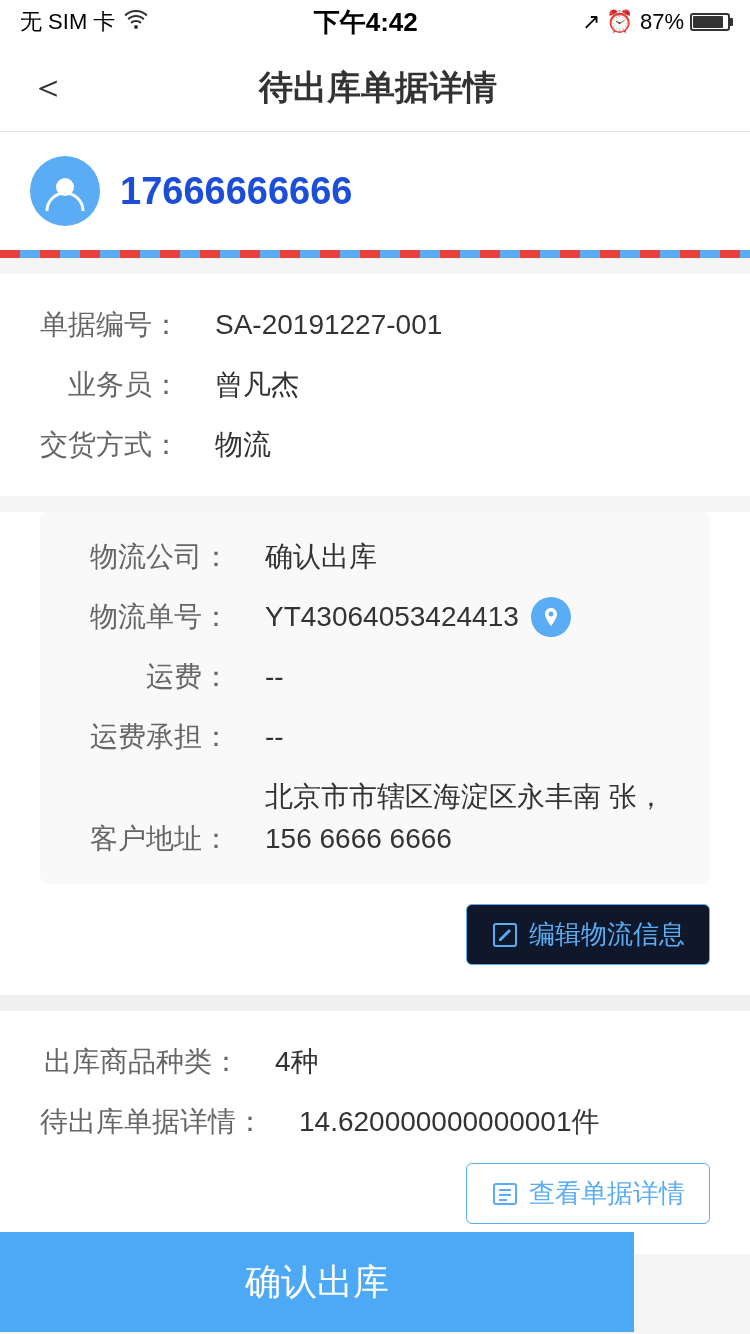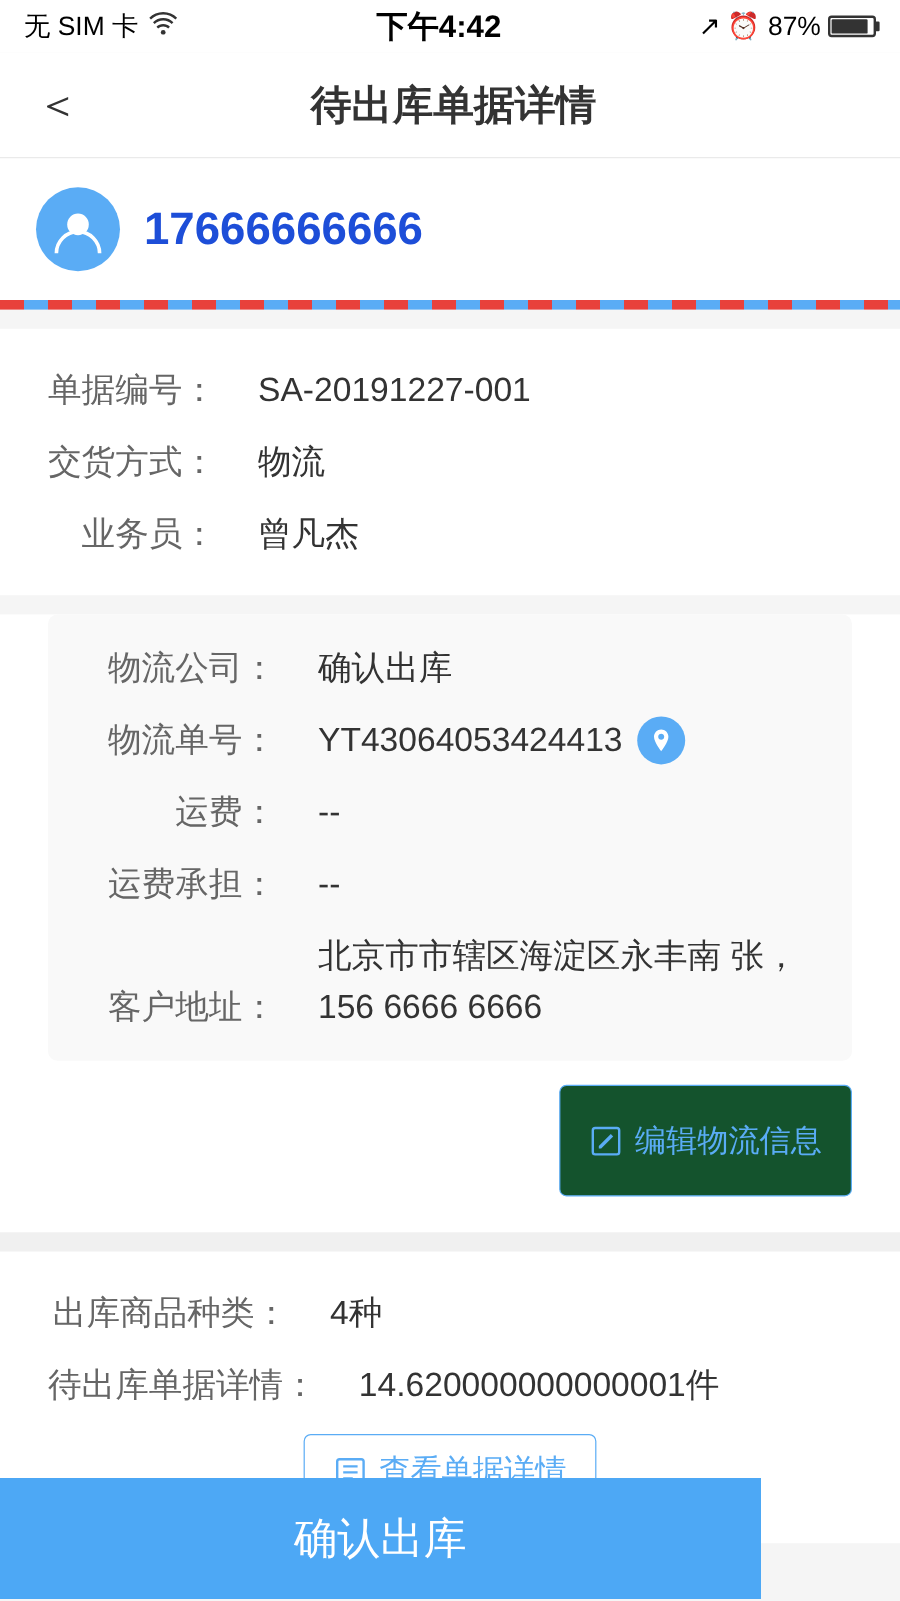--- a/index.html
+++ b/index.html
@@ -151,47 +151,47 @@
 
     
     .edit-btn-wrap {
       display: flex;
       justify-content: flex-end;
       margin-top: 20px;
     }
     .edit-btn {
       border: 1.5px solid #5aacf5;
       border-radius: 6px;
-      padding: 28px 24px;
+      padding: 12px 24px;
       color: #5aacf5;
       font-size: 26px;
       display: flex;
       align-items: center;
       gap: 10px;
       cursor: pointer;
-      background: #14532d;
+      background: #0f172a;
     }
     .edit-btn svg { width: 28px; height: 28px; }
 
     
     .gray-divider {
       height: 16px;
       background: #f0f0f0;
     }
 
     
     .goods-section {
       background: #fff;
       padding: 30px 40px;
     }
 
     
     .detail-btn-wrap {
       display: flex;
-      justify-content: center;
+      justify-content: flex-end;
       margin-top: 20px;
     }
     .detail-btn {
       border: 1.5px solid #5aacf5;
       border-radius: 6px;
       padding: 12px 24px;
       color: #5aacf5;
       font-size: 26px;
       display: flex;
       align-items: center;
@@ -264,26 +264,26 @@
 </div>
 
 <div class="dashed-separator"></div>
 
 <div class="section">
   <div class="info-row">
     <span class="info-label">单据编号：</span>
     <span class="info-value">SA-20191227-001</span>
   </div>
   <div class="info-row">
+    <span class="info-label">业务员：</span>
+    <span class="info-value">曾凡杰</span>
+  </div>
+  <div class="info-row">
     <span class="info-label">交货方式：</span>
     <span class="info-value">物流</span>
-  </div>
-  <div class="info-row">
-    <span class="info-label">业务员：</span>
-    <span class="info-value">曾凡杰</span>
   </div>
 </div>
 
 <div class="section" style="padding-top: 0; background: #fff;">
   <div class="logistics-card">
     <div class="info-row">
       <span class="info-label">物流公司：</span>
       <span class="info-value">确认出库</span>
     </div>
     <div class="info-row">

